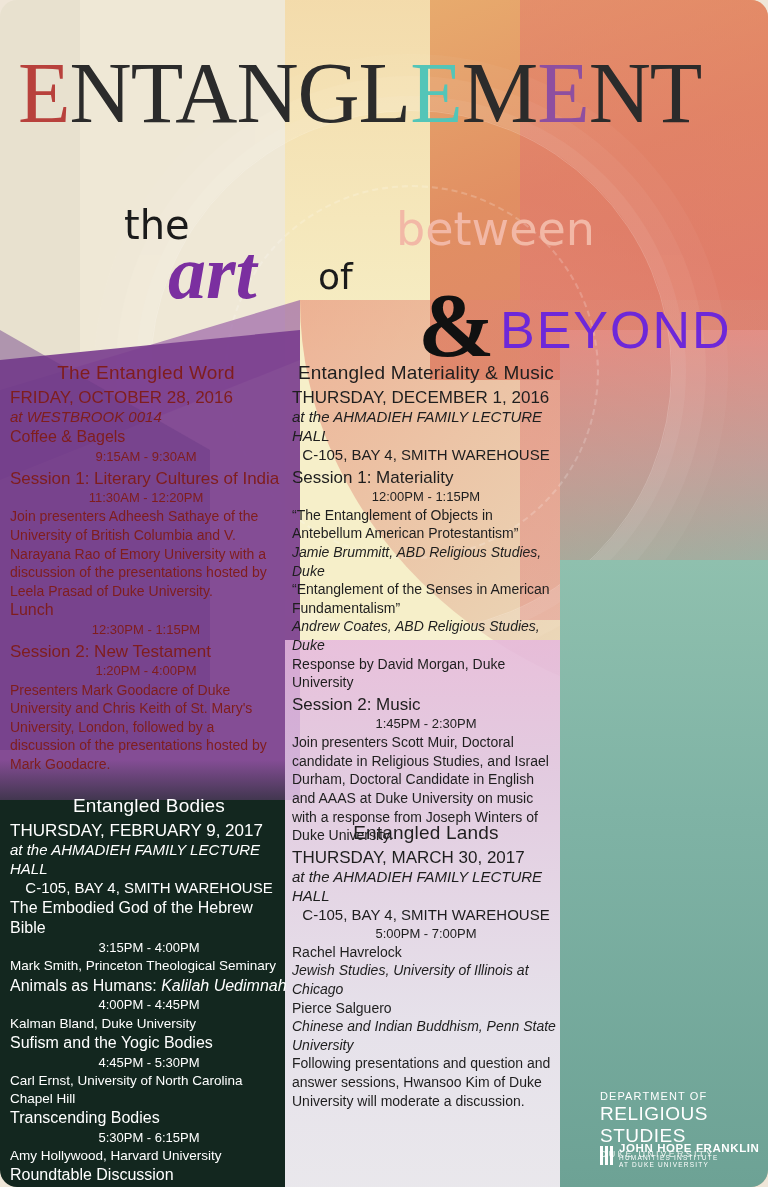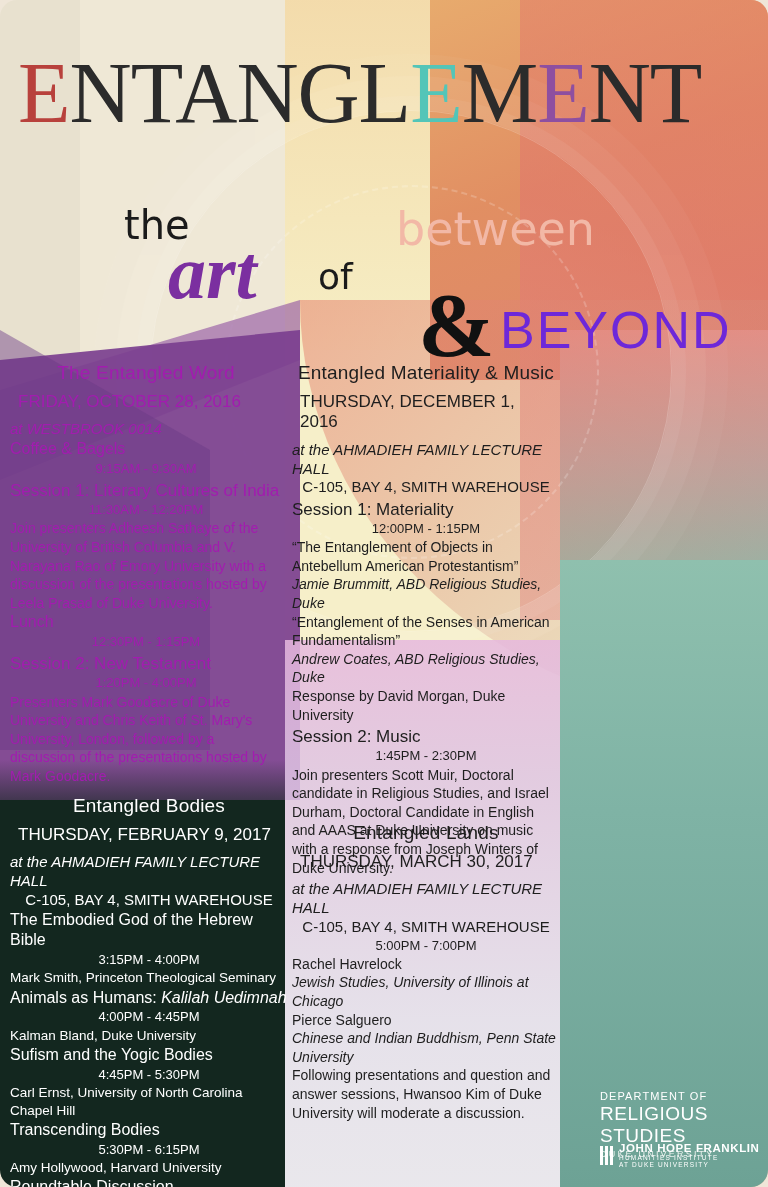--- a/index.html
+++ b/index.html
@@ -142,30 +142,30 @@
   }
   .beyond{
     position:absolute;left:500px;top:276px;
     font-family:"Liberation Sans", sans-serif;font-size:52px;letter-spacing:2px;
     color:#6d28d9;font-weight:400;
   }
 
   
   .col{position:absolute;font-family:"Liberation Sans", sans-serif;}
 
-  .colA{left:10px;top:362px;width:272px;color:#a21caf;}
+  .colA{left:10px;top:362px;width:272px;color:#7f1d1d;}
   .colA2{left:10px;top:795px;width:278px;color:#ffffff;}
   .colB{left:292px;top:362px;width:268px;color:#1e1e1e;}
   .colC{left:292px;top:822px;width:268px;color:#1e1e1e;}
 
   .sec-title{
     font-size:19px;font-weight:400;text-align:center;margin:0 0 4px 0;
     letter-spacing:.2px;
   }
-  .date{font-size:17px;margin:8px;line-height:1.2;}
+  .date{font-size:17px;margin:0;line-height:1.2;}
   .venue{font-size:15px;font-style:italic;margin:0;line-height:1.25;}
   .venue-center{text-align:center;font-size:15px;margin:0;line-height:1.25;}
   .line{font-size:16px;margin:0;line-height:1.3;}
   .sess{font-size:17px;margin:3px 0 0 0;}
   .time{font-size:13px;text-align:center;margin:0;line-height:1.4;}
   .time.center{text-align:center;}
   .body-txt{font-size:14px;line-height:1.33;margin:0;}
   .ital{font-style:italic;}
   .small{font-size:13.5px;line-height:1.35;margin:0;}
 

